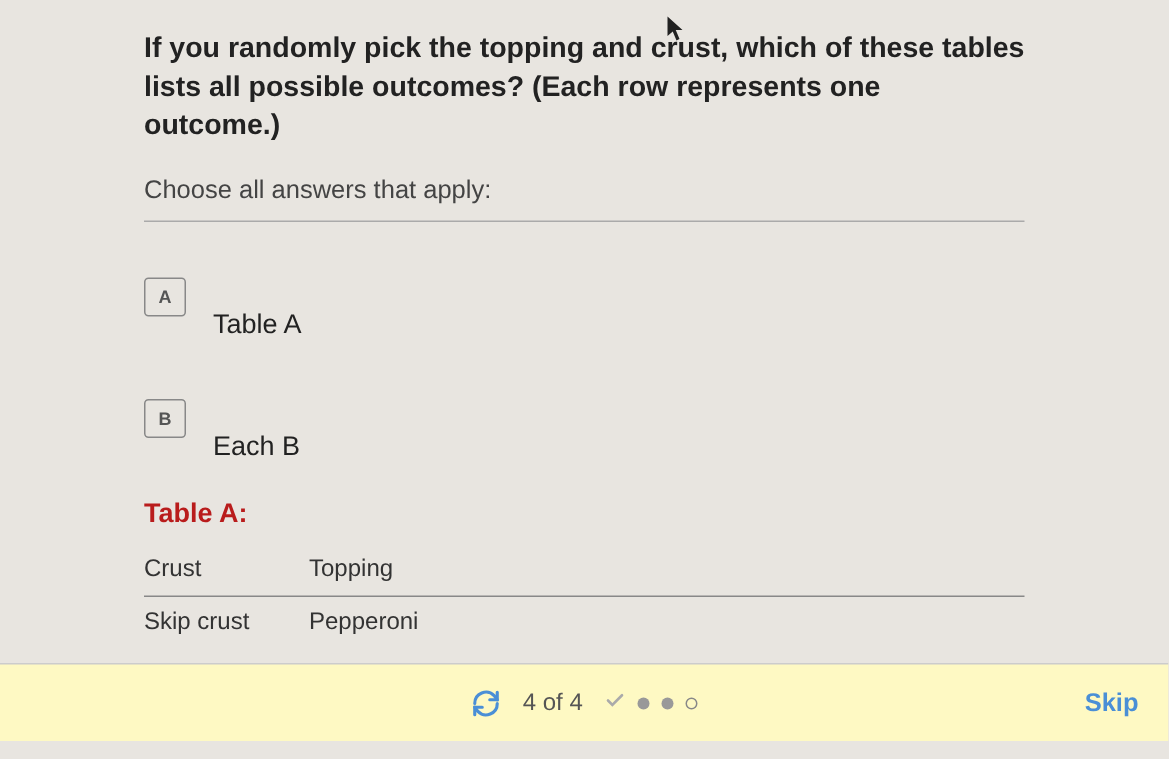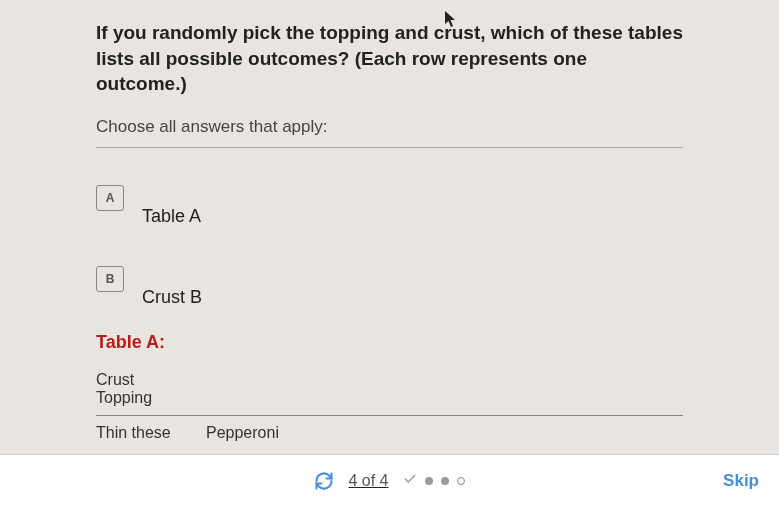--- a/index.html
+++ b/index.html
@@ -76,40 +76,38 @@
     }
     .data-table {
       margin-top: 18px;
       font-size: 16px;
       color: #333;
     }
     .data-table-header {
       display: flex;
       padding-bottom: 8px;
       border-bottom: 1.5px solid #888;
-      flex-direction: column;
     }
     .data-table-row {
       display: flex;
       padding-top: 8px;
     }
     .col1 { width: 110px; }
     .col2 { width: 120px; }
     .bottom-bar {
       position: absolute;
-      bottom: 0;
+      bottom: 12px;
       left: 0;
       right: 0;
       height: 52px;
-      background: #ffffff;
+      background: #fef9c3;
       border-top: 1px solid #ccc;
       display: flex;
       align-items: center;
       justify-content: center;
-      text-decoration: underline;
     }
     .refresh-icon {
       display: inline-flex;
       margin-right: 14px;
       color: #4a8fd6;
     }
     .progress-text {
       font-size: 16px;
       color: #555;
       margin-right: 14px;
@@ -160,33 +158,33 @@
   <div class="instruction">Choose all answers that apply:</div>
   <hr class="divider">
 
   <div class="choices">
     <div class="choice">
       <div class="choice-box">A</div>
       <div class="choice-label">Table A</div>
     </div>
     <div class="choice">
       <div class="choice-box">B</div>
-      <div class="choice-label">Crust B</div>
+      <div class="choice-label">Each B</div>
     </div>
   </div>
 
   <div class="table-title">Table A:</div>
 
   <div class="data-table">
     <div class="data-table-header">
       <div class="col1">Crust</div>
       <div class="col2">Topping</div>
     </div>
     <div class="data-table-row">
-      <div class="col1">Thin these</div>
+      <div class="col1">Skip crust</div>
       <div class="col2">Pepperoni</div>
     </div>
   </div>
 </div>
 
 <div class="cursor">
   <svg width="14" height="18" viewBox="0 0 14 18">
       <path d="M1 1 L1 14 L4.5 11 L7 17 L9 16 L6.5 10 L11 10 Z" fill="#222"></path>
     </svg>
 </div>

